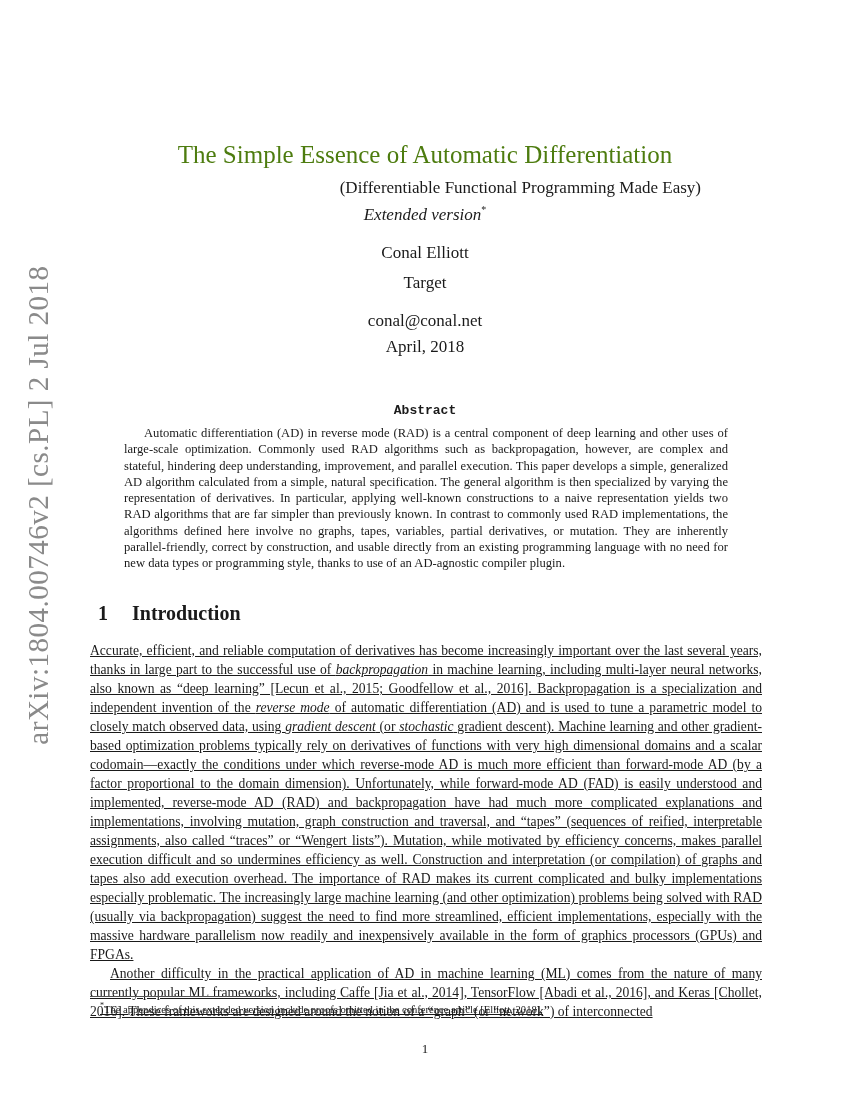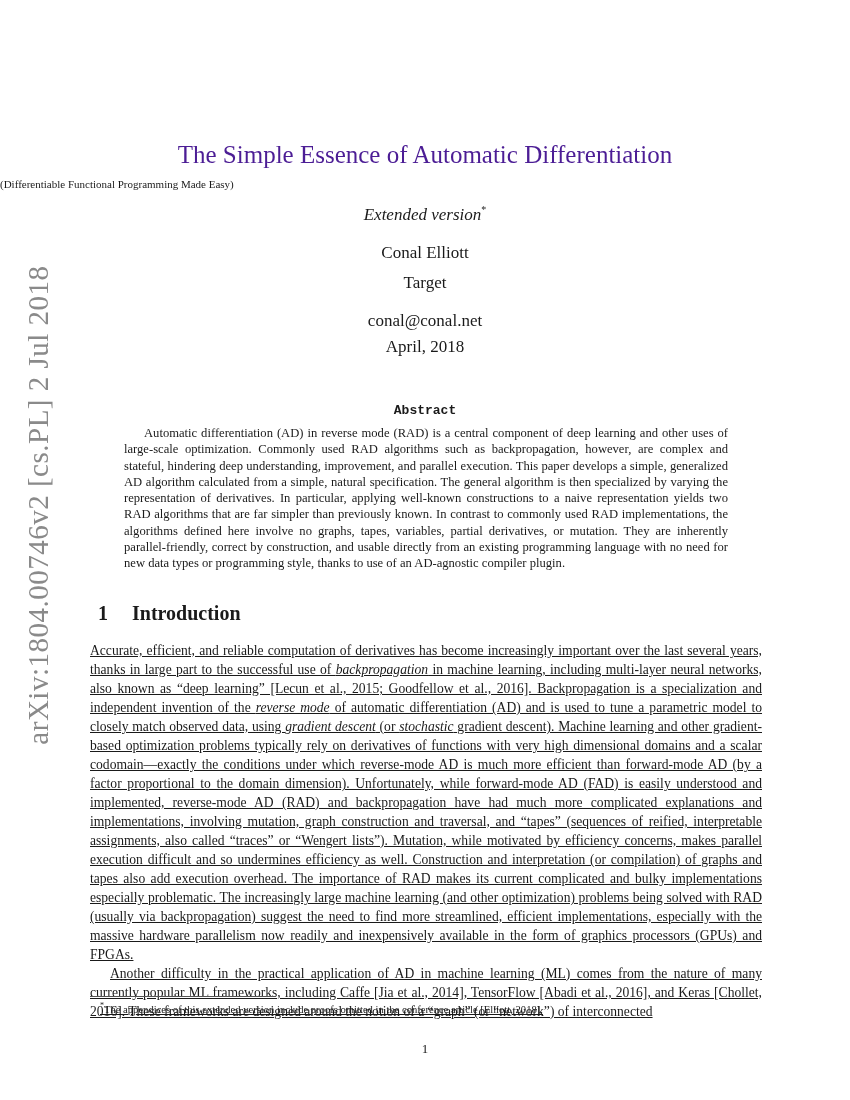--- a/index.html
+++ b/index.html
@@ -12,25 +12,25 @@
       position: absolute; left: 18px; top: 315px; width: 40px; height: 380px;
     }
     .arxiv-stamp span {
       position: absolute; left: 20px; top: 190px;
       transform: translate(-50%, -50%) rotate(-90deg);
       white-space: nowrap; font-family: "Liberation Serif", serif;
       font-size: 29px; color: #8a8a8a; letter-spacing: 0.5px;
     }
     .title {
       position: absolute; top: 141px; left: 0; width: 850px; text-align: center;
-      font-family: "Liberation Serif", serif; font-size: 25px; color: #4c1d95;
+      font-family: "Liberation Serif", serif; font-size: 25px; color: #4d7c0f;
     }
     .subtitle {
-      position: absolute; top: 178px; left: 0; width: 701px; text-align: left;
-      font-family: "Liberation Serif", serif; font-size: 11px;
+      position: absolute; top: 178px; left: 0; width: 701px; text-align: right;
+      font-family: "Liberation Serif", serif; font-size: 17px;
     }
     .extended {
       position: absolute; top: 204px; left: 0; width: 850px; text-align: center;
       font-family: "Liberation Serif", serif; font-size: 17px; font-style: italic;
     }
     .extended sup { font-size: 10px; font-style: normal; }
     .author-line {
       position: absolute; left: 0; width: 850px; text-align: center;
       font-family: "Liberation Serif", serif; font-size: 17px;
     }

